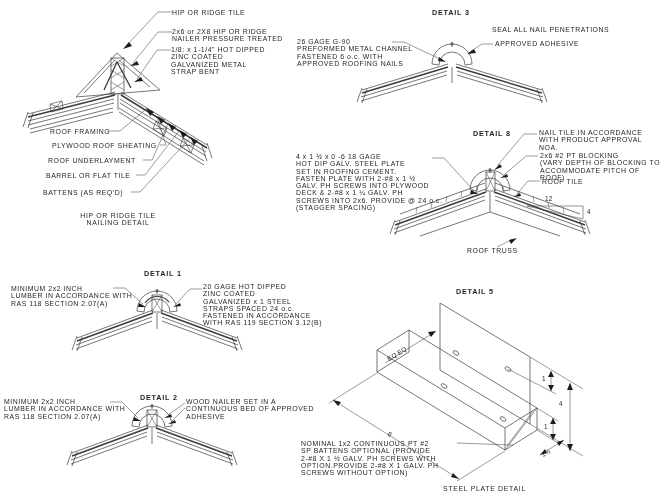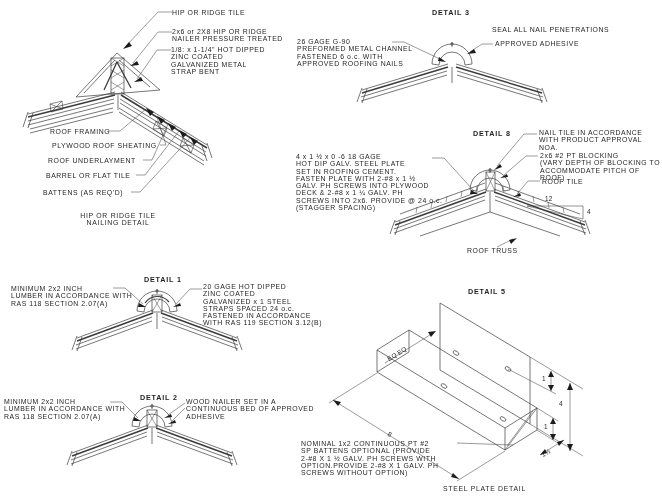--- a/index.html
+++ b/index.html
@@ -226,40 +226,40 @@
 HOT DIP GALV. STEEL PLATE
 SET IN ROOFING CEMENT.
 FASTEN PLATE WITH 2-#8 x 1 ½
 GALV. PH SCREWS INTO PLYWOOD
 DECK &amp; 2-#8 x 1 ¼  GALV. PH
 SCREWS INTO 2x6. PROVIDE @ 24  o.c.
 (STAGGER SPACING)</div>
 <div class="lbl dim" style="left:545px;top:195px">12</div>
 <div class="lbl dim" style="left:587px;top:208px">4</div>
 
-<div class="lbl ttl" style="left:144px;top:276px">DETAIL 1</div>
+<div class="lbl ttl" style="left:144px;top:270px">DETAIL 1</div>
 <div class="lbl" style="left:11px;top:285px">MINIMUM 2x2 INCH
 LUMBER IN ACCORDANCE WITH
 RAS 118 SECTION 2.07(A)</div>
 <div class="lbl" style="left:203px;top:283px">20 GAGE HOT DIPPED
 ZINC COATED
 GALVANIZED x 1  STEEL
 STRAPS SPACED 24  o.c.
 FASTENED IN ACCORDANCE
 WITH RAS 119 SECTION 3.12(B)</div>
 
 <div class="lbl ttl" style="left:140px;top:394px">DETAIL 2</div>
 <div class="lbl" style="left:4px;top:398px">MINIMUM 2x2 INCH
 LUMBER IN ACCORDANCE WITH
 RAS 118 SECTION 2.07(A)</div>
 <div class="lbl" style="left:186px;top:398px">WOOD NAILER SET IN A
 CONTINUOUS BED OF APPROVED
 ADHESIVE</div>
 
-<div class="lbl ttl" style="left:468px;top:288px">DETAIL 5</div>
+<div class="lbl ttl" style="left:456px;top:288px">DETAIL 5</div>
 <div class="lbl" style="left:301px;top:440px">NOMINAL 1x2 CONTINUOUS PT #2
 SP BATTENS OPTIONAL (PROVIDE
 2-#8 X 1 ½  GALV. PH SCREWS WITH
 OPTION.PROVIDE 2-#8 X 1  GALV. PH
 SCREWS WITHOUT OPTION)</div>
 <div class="lbl cap" style="left:443px;top:485px">STEEL PLATE DETAIL</div>
 <div class="lbl dim rotm31" style="left:386px;top:356px">EQ  EQ</div>
 <div class="lbl dim rot31" style="left:390px;top:430px">8</div>
 <div class="lbl dim" style="left:559px;top:400px">4</div>
 <div class="lbl dim" style="left:542px;top:375px">1</div>

